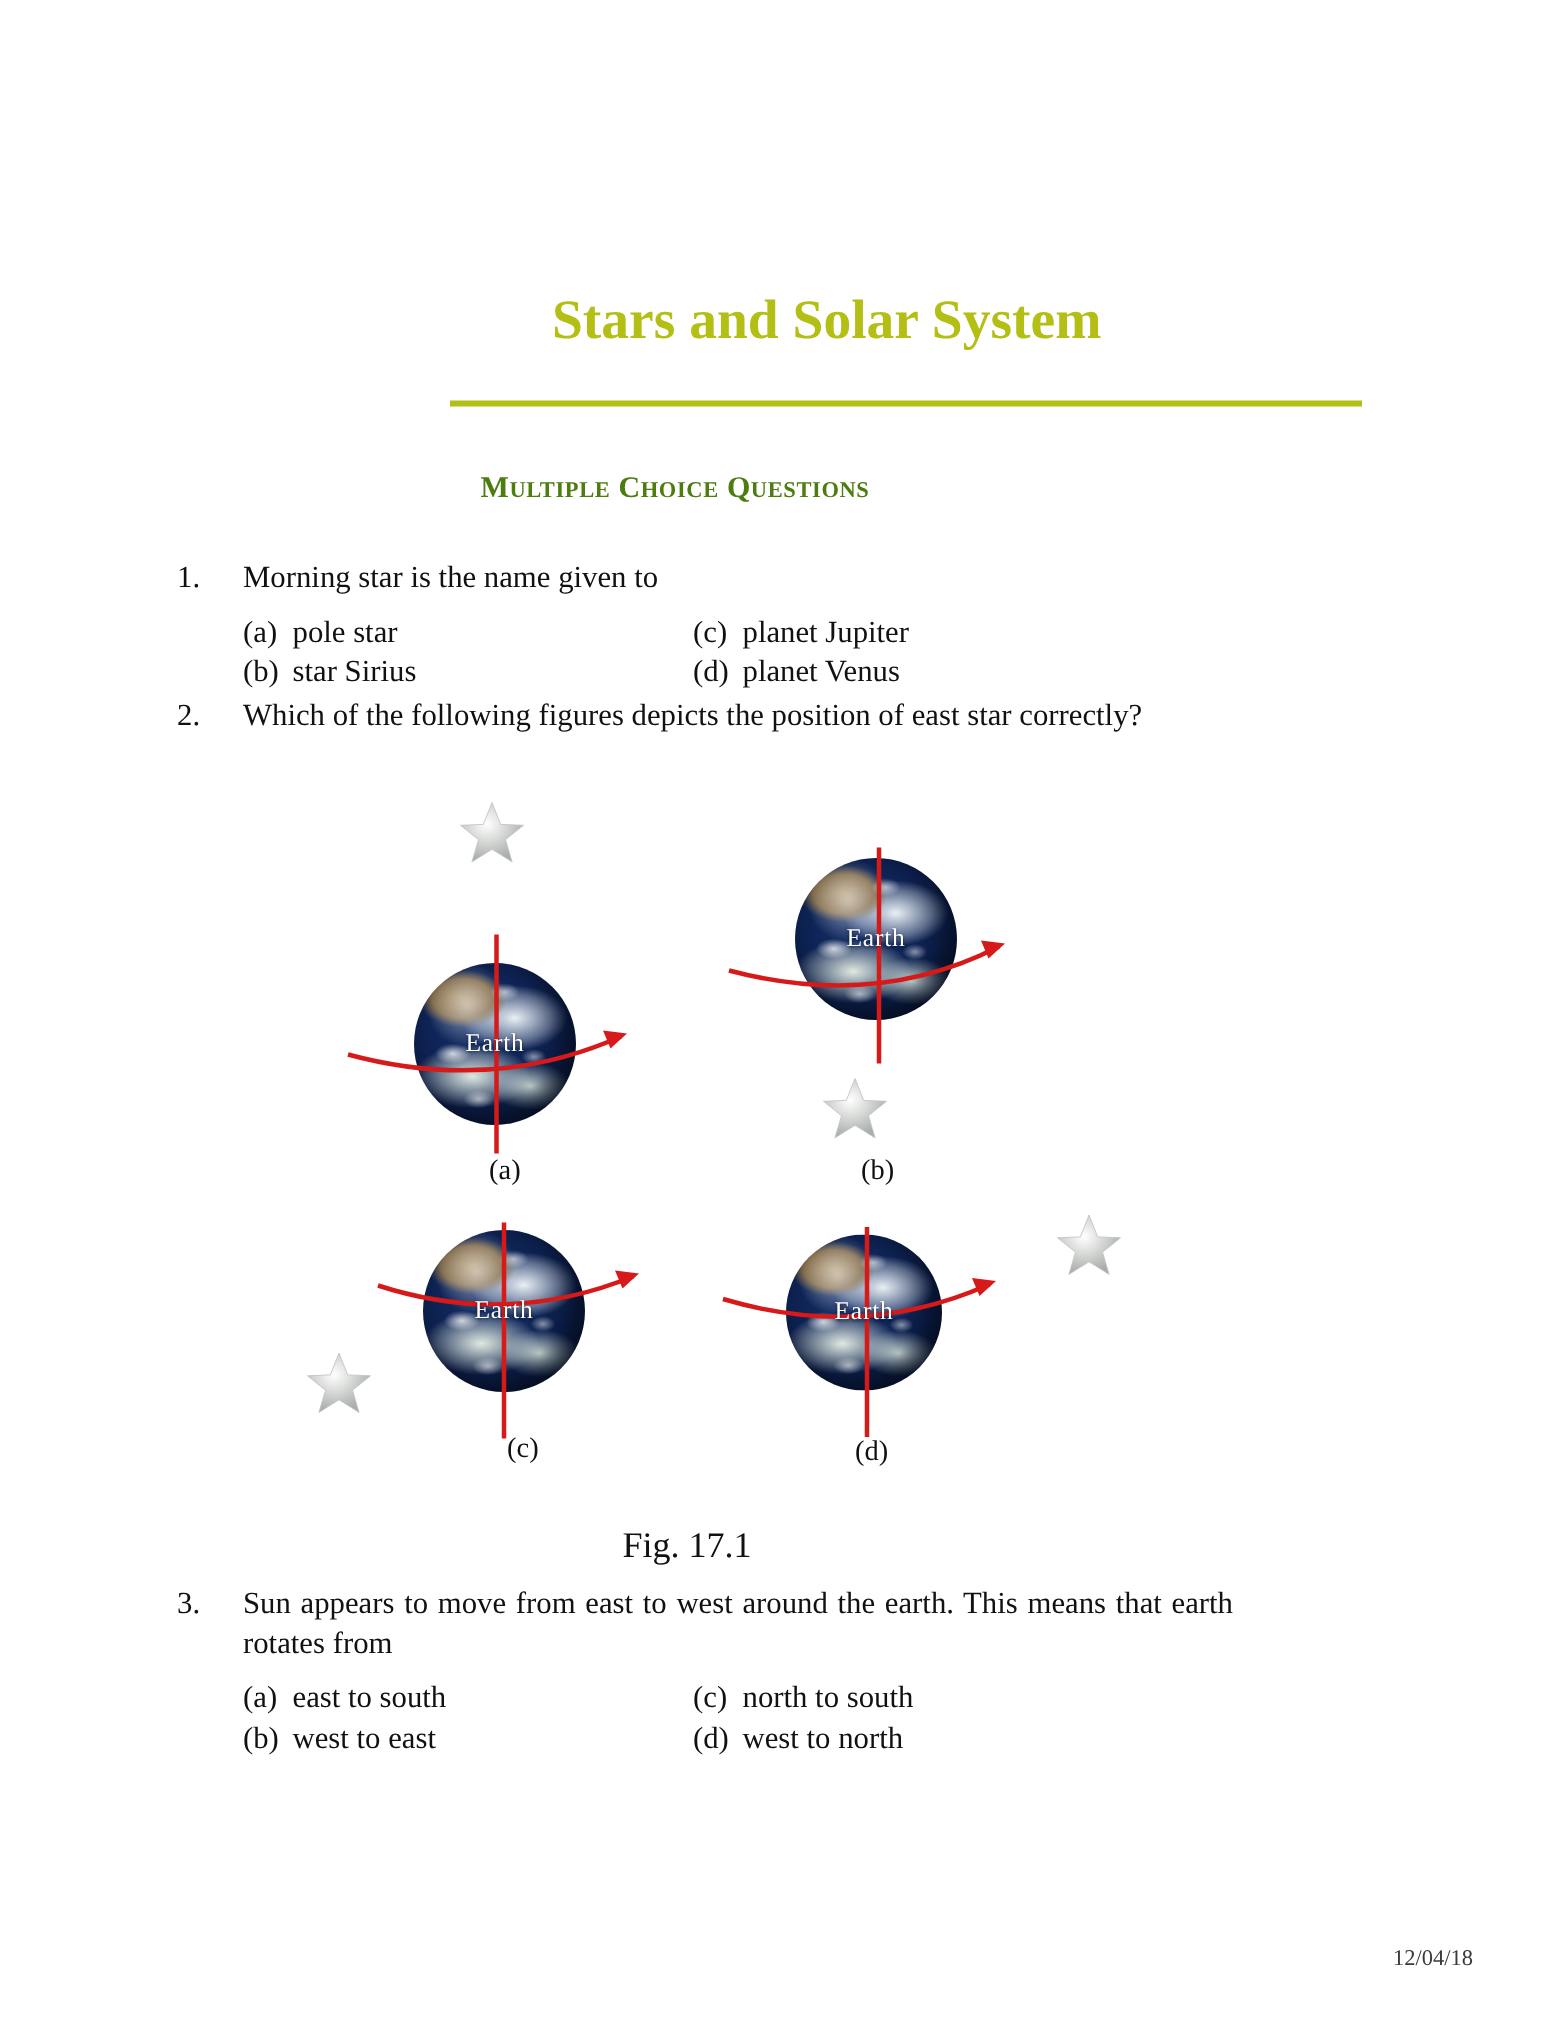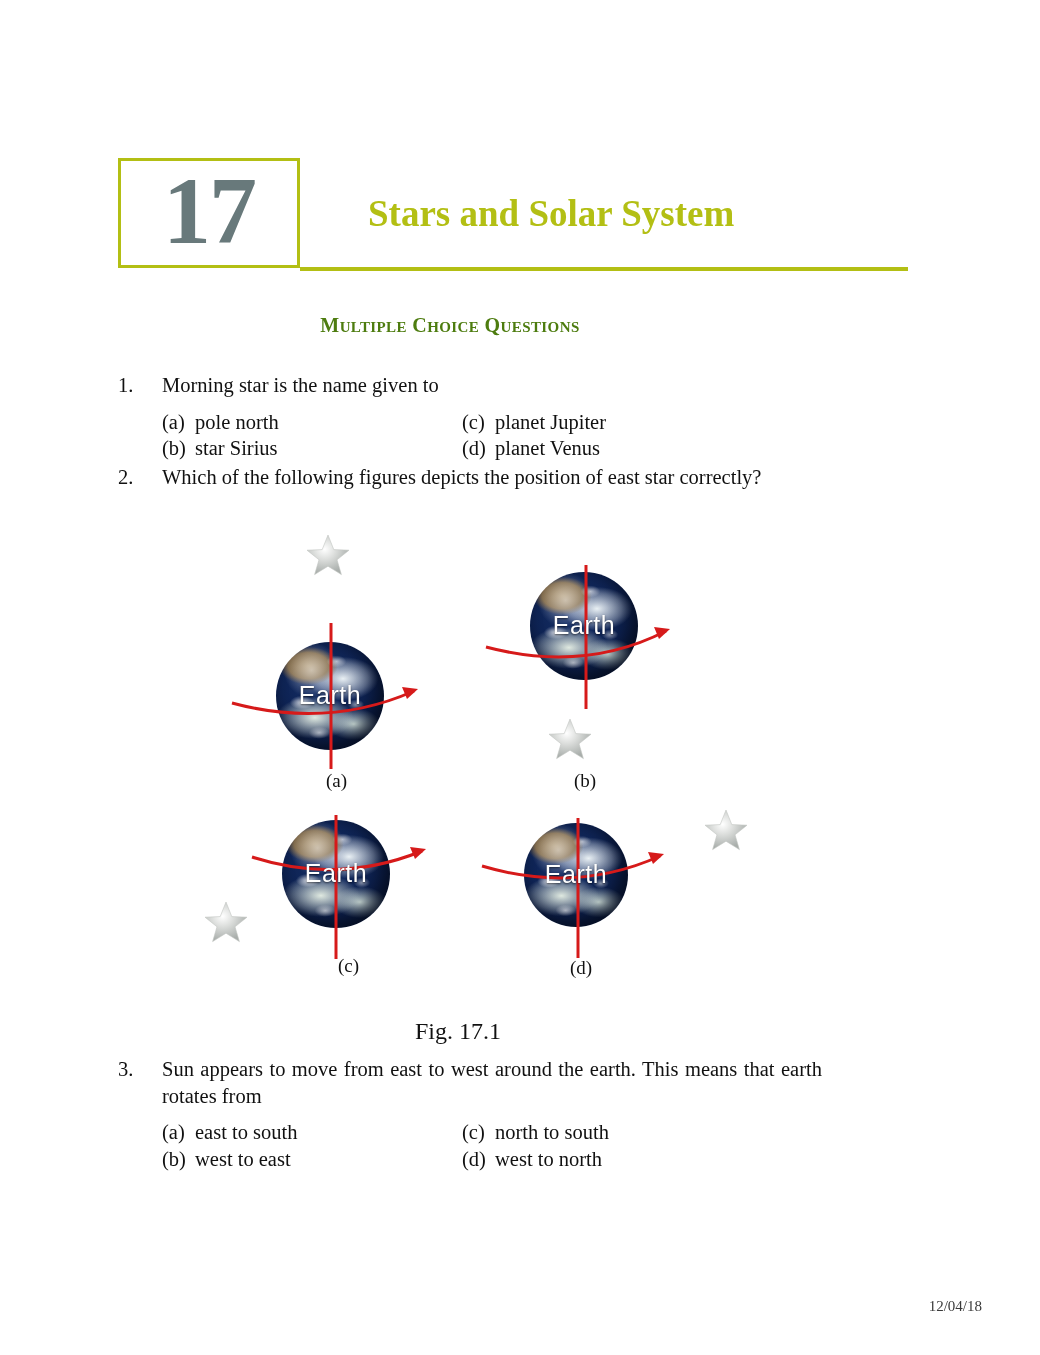--- a/index.html
+++ b/index.html
@@ -146,22 +146,22 @@
     pointer-events: none;
   }
   .earth-label {
     position: absolute;
     left: 0;
     right: 0;
     top: 50%;
     transform: translateY(-52%);
     text-align: center;
     color: #ffffff;
-    font-family: Liberation Sans, sans-serif;
-    font-size: 25px;
+    font-family: Liberation Serif, serif;
+    font-size: 17px;
     letter-spacing: 0.5px;
     text-shadow: 0 1px 2px rgba(0,0,0,0.55);
     white-space: nowrap;
     z-index: 4;
   }
   .axis-svg {
     position: absolute;
     left: 0; top: 0;
     overflow: visible;
     z-index: 3;
@@ -195,38 +195,35 @@
     bottom: 40px;
     font-family: Liberation Serif, serif;
     font-size: 15px;
     color: #3a3a3a;
   }
 </style>
 </head>
 <body>
 
 <div class="chapter-header">
-  <div class="chapter-number-box">
-    <span class="chapter-number">17</span>
-  </div>
   <div class="chapter-title">Stars and Solar System</div>
   <div class="header-rule"></div>
 </div>
 
 <div class="section-heading"><span>M</span><span class="sc">ULTIPLE</span>&nbsp;<span>C</span><span class="sc">HOICE</span>&nbsp;<span>Q</span><span class="sc">UESTIONS</span></div>
 
 <div class="question" id="question-1">
   <div class="q-num">1.</div>
   <div class="q-body">
     <div class="q-text">Morning star is the name given to</div>
     <div class="options">
       <div class="opt-col">
         <div class="opt-row">
           <span class="opt-tag">(a)</span>
-          <span>pole north</span>
+          <span>pole star</span>
         </div>
         <div class="opt-row">
           <span class="opt-tag">(b)</span>
           <span>star Sirius</span>
         </div>
       </div>
       <div class="opt-col">
         <div class="opt-row">
           <span class="opt-tag">(c)</span>
           <span>planet Jupiter</span>

